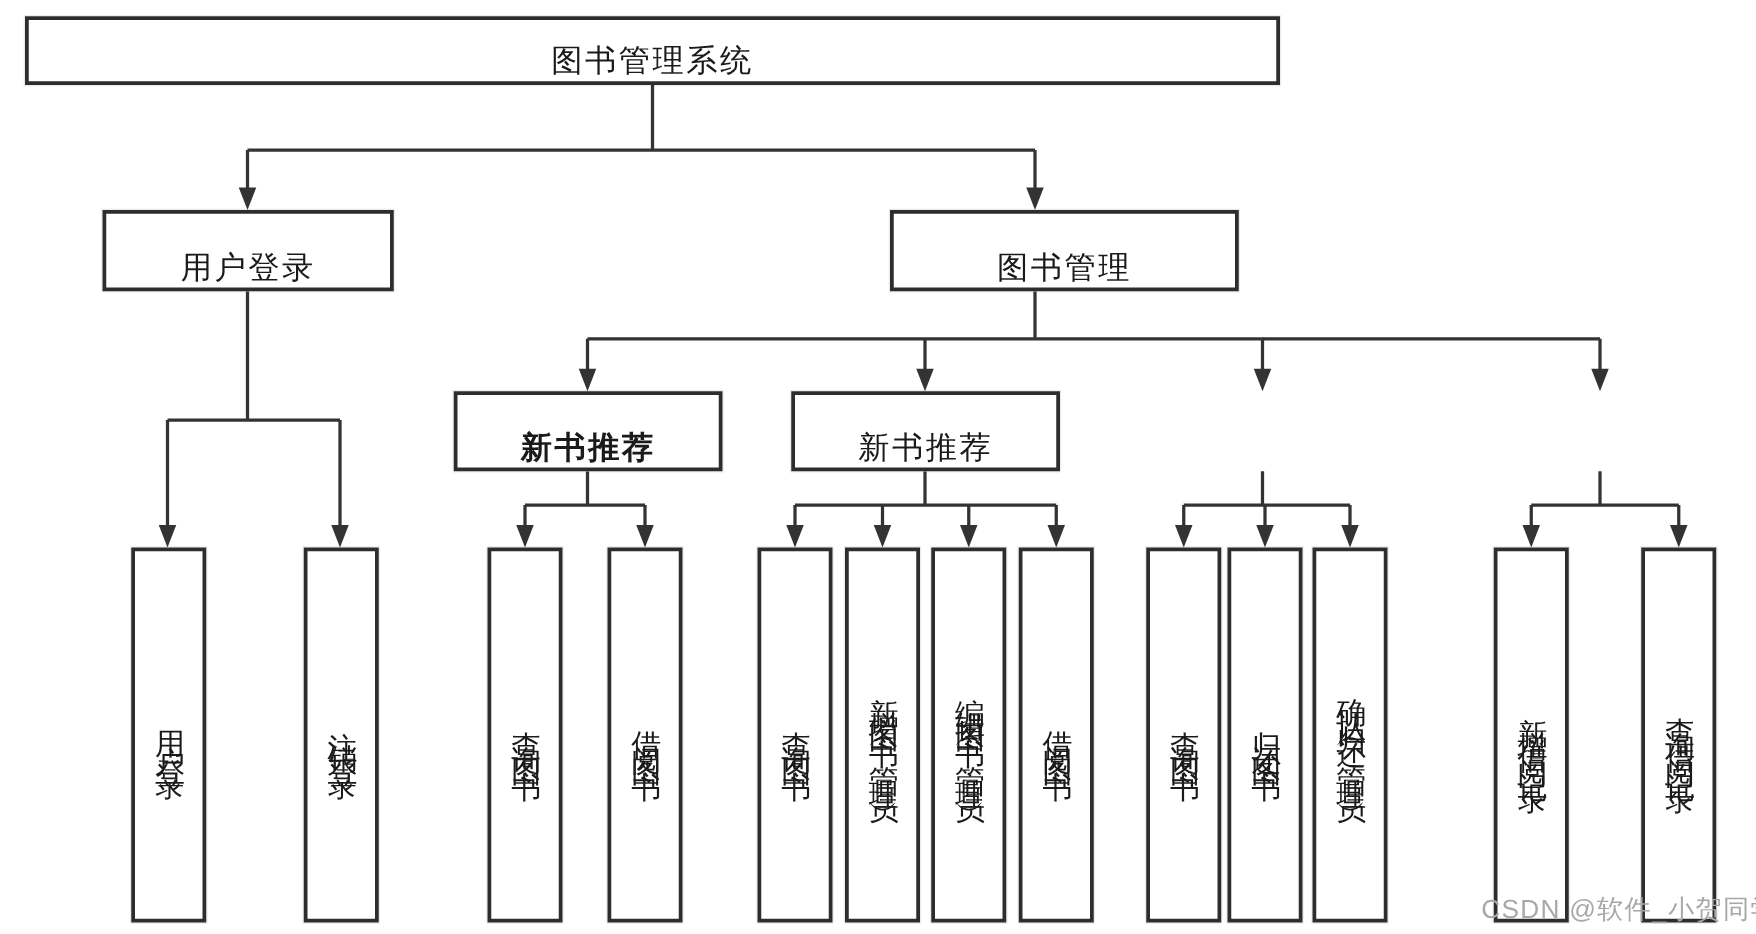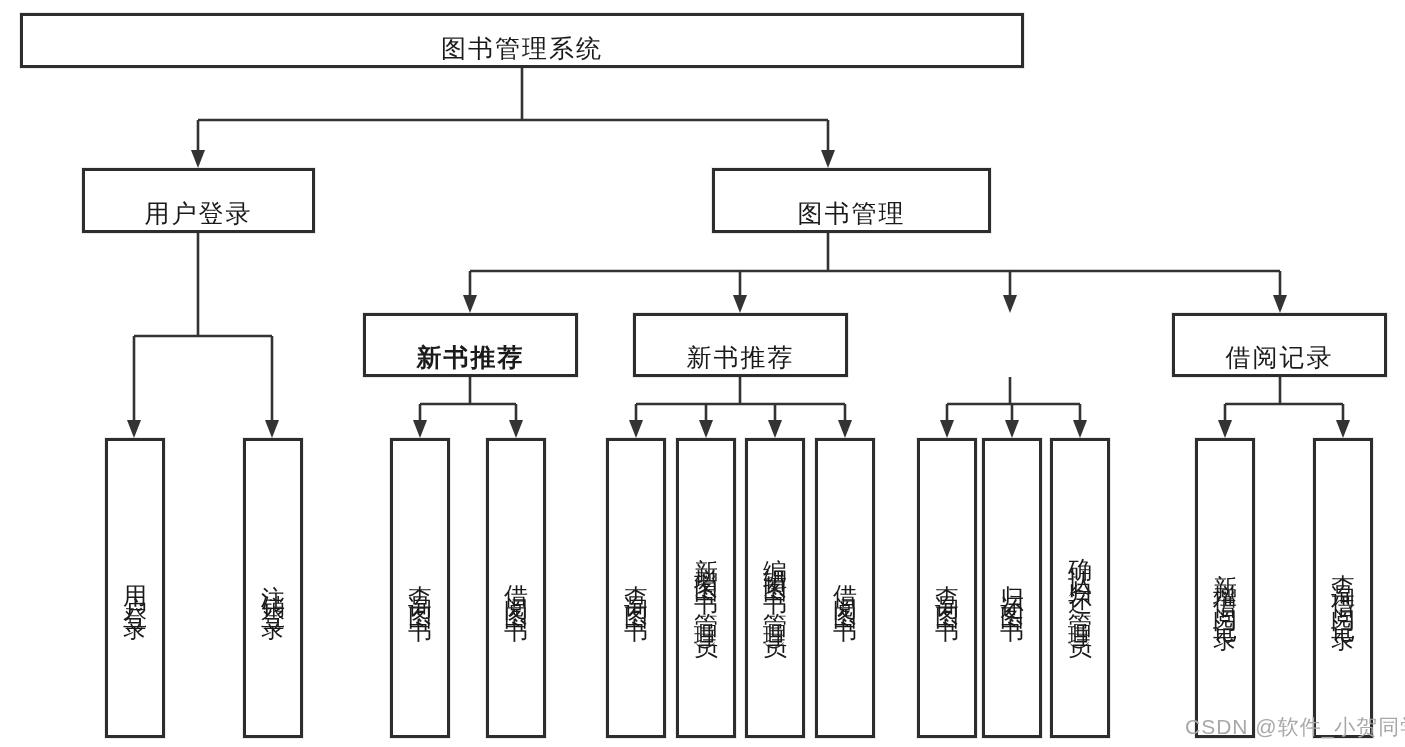--- a/index.html
+++ b/index.html
@@ -161,23 +161,20 @@
   <div class="node" style="left:712px; top:168px; width:279px; height:65px;">
     <span class="label">图书管理</span>
   </div>
 
   <div class="node" style="left:363px; top:313px; width:215px; height:64px;font-weight:bold;">
     <span class="label">新书推荐</span>
   </div>
   <div class="node" style="left:633px; top:313px; width:215px; height:64px;">
     <span class="label">新书推荐</span>
   </div>
-  <div class="node" style="left:1172px; top:313px; width:215px; height:64px;">
-    <span class="label">借阅记录</span>
-  </div>
 
   <div class="leaf" style="left:105px;">
     <span class="vlabel">用户登录</span>
   </div>
   <div class="leaf" style="left:243px;">
     <span class="vlabel">注销登录</span>
   </div>
 
   <div class="leaf" style="left:390px;">
     <span class="vlabel">查询图书</span>

